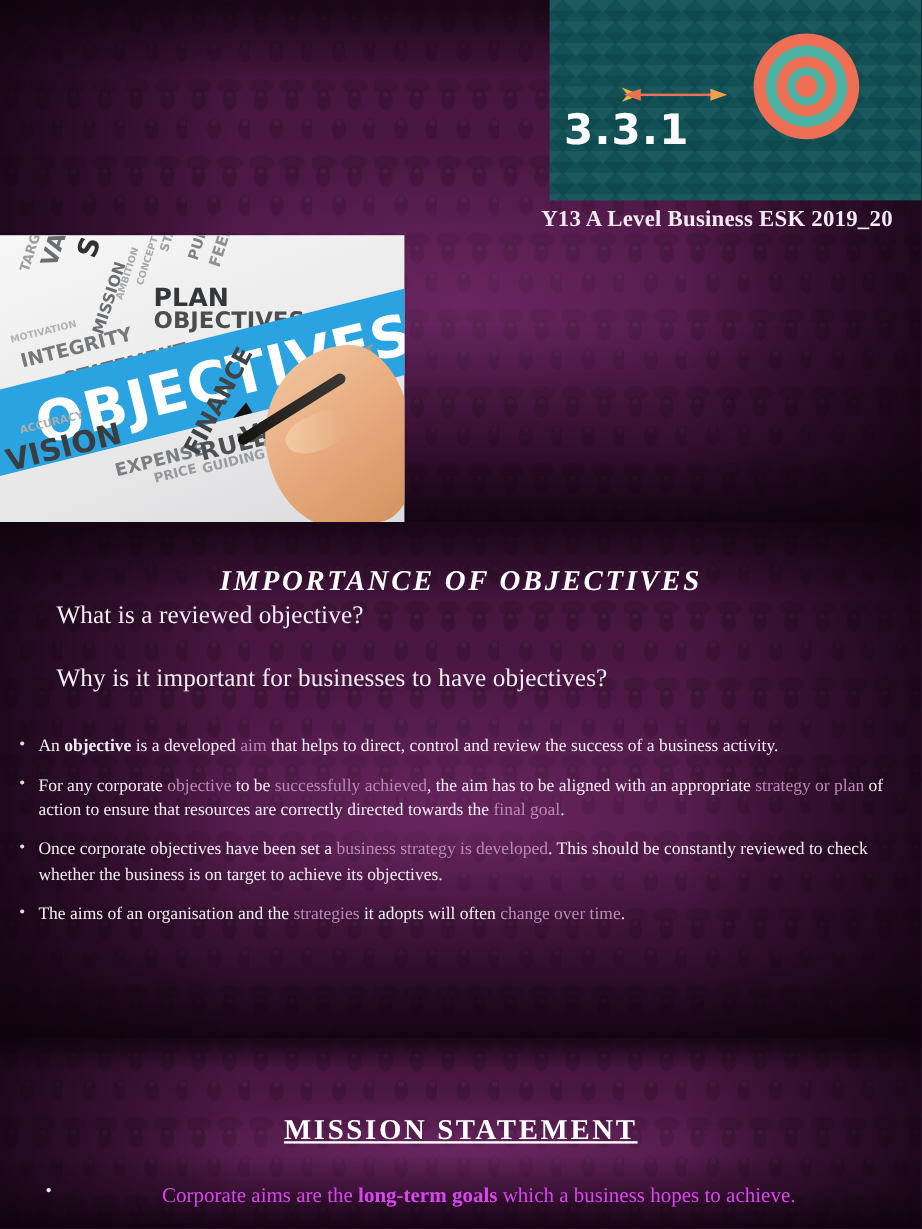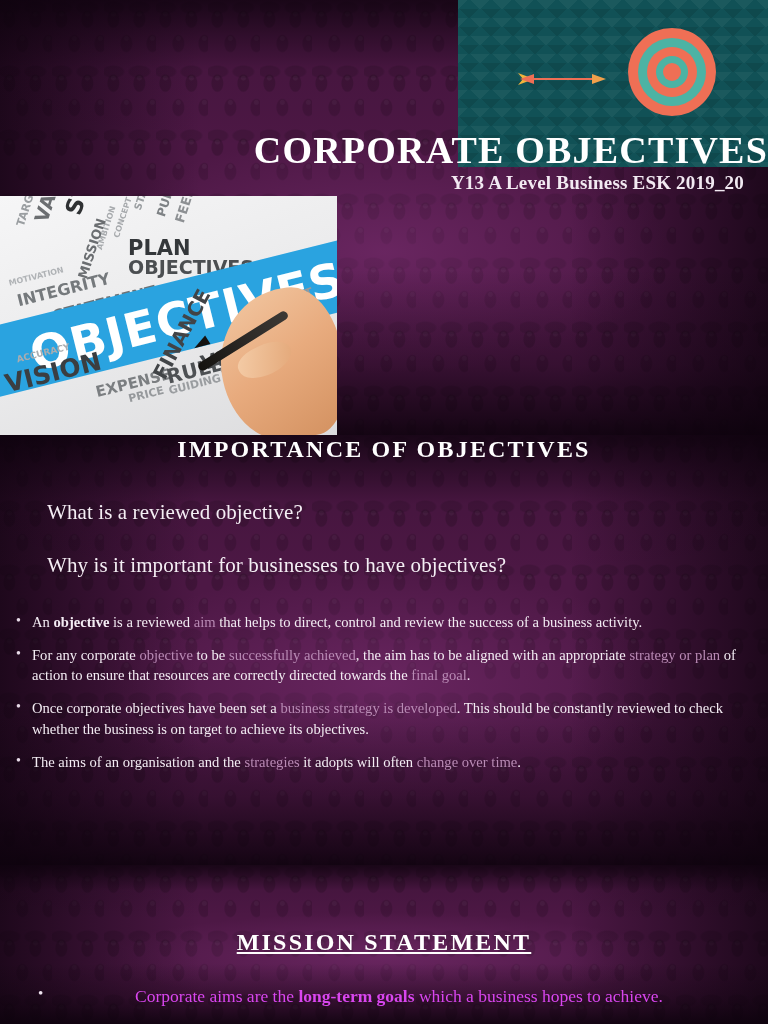--- a/index.html
+++ b/index.html
@@ -123,21 +123,21 @@
     border-top:5px solid transparent;border-bottom:5px solid transparent;
     border-right:16px solid #141210;transform:rotate(-32deg);
   }
 
   
   .sec-head{
     position:absolute;left:0;width:768px;text-align:center;
     font-family:"Liberation Serif", serif;font-weight:700;
     color:#ffffff;letter-spacing:2.2px;
   }
-  #importance-heading{top:436px;font-size:24px;}
+  #importance-heading{top:472px;font-size:24px;font-style:italic;}
   #mission-heading{top:929px;font-size:24px;text-decoration:underline;}
 
   .q{
     position:absolute;font-family:"Liberation Serif", serif;
     font-size:21px;color:#f4eef4;letter-spacing:.1px;
   }
   #q1{left:47px;top:500px;}
   #q2{left:47px;top:553px;}
 
   ul.bullets{
@@ -190,21 +190,21 @@
   </div>
 
   <div class="target">
     <div class="ring" style="width:88px;height:88px;background:#ef6f55;"></div>
     <div class="ring" style="width:68px;height:68px;background:#4cb3a4;"></div>
     <div class="ring" style="width:50px;height:50px;background:#ef6f55;"></div>
     <div class="ring" style="width:32px;height:32px;background:#4cb3a4;"></div>
     <div class="ring" style="width:18px;height:18px;background:#ef6f55;"></div>
   </div>
 
-  <div class="main-title">CORPORATE OBJECTIVES</div>
+  <div class="num">3.3.1</div>
   <div class="subtitle">Y13 A Level Business ESK 2019_20</div>
 
   <div class="wordcloud">
     <div class="wc-w" style="left:60px;top:14px;font-size:23px;color:#2f3133;transform:rotate(-72deg);transform-origin:left top;">STRATEGIC</div>
     <div class="wc-w" style="left:30px;top:22px;font-size:19px;color:#6b6e71;transform:rotate(-72deg);transform-origin:left top;">VALUE</div>
     <div class="wc-w" style="left:14px;top:28px;font-size:11px;color:#9a9ea1;transform:rotate(-72deg);transform-origin:left top;">TARGET</div>
     <div class="wc-w" style="left:132px;top:12px;font-size:10px;color:#9a9ea1;transform:rotate(-72deg);transform-origin:left top;">STANDARD</div>
     <div class="wc-w" style="left:154px;top:18px;font-size:12px;color:#7e8285;transform:rotate(-72deg);transform-origin:left top;">PURPOSE</div>
     <div class="wc-w" style="left:172px;top:24px;font-size:13px;color:#8d9093;transform:rotate(-72deg);transform-origin:left top;">FEEDBACK</div>
     <div class="wc-w" style="left:128px;top:40px;font-size:21px;color:#34373a;">PLAN</div>
@@ -243,21 +243,21 @@
   <div class="damask"></div>
   <div class="vignette"></div>
 </div>
 
 <div class="sec-head" id="importance-heading">IMPORTANCE OF OBJECTIVES</div>
 
 <div class="q" id="q1">What is a reviewed objective?</div>
 <div class="q" id="q2">Why is it important for businesses to have objectives?</div>
 
 <ul class="bullets" id="importance-bullets">
-    <li><span>An </span><span class="b">objective</span><span> is a reviewed </span><span class="dim">aim</span><span> that helps to direct, control and review the success of a business activity.</span></li>
+    <li><span>An </span><span class="b">objective</span><span> is a developed </span><span class="dim">aim</span><span> that helps to direct, control and review the success of a business activity.</span></li>
     <li><span>For any corporate </span><span class="dim">objective</span><span> to be </span><span class="dim">successfully achieved</span><span>, the aim has to be aligned with an appropriate </span><span class="dim">strategy or plan</span><span> of action to ensure that resources are correctly directed towards the </span><span class="dim">final goal</span><span>.</span></li>
     <li><span>Once corporate objectives have been set a </span><span class="dim">business strategy is developed</span><span>. This should be constantly reviewed to check whether the business is on target to achieve its objectives.</span></li>
     <li><span>The aims of an organisation and the </span><span class="dim">strategies</span><span> it adopts will often </span><span class="dim">change over time</span><span>.</span></li>
   </ul>
 
 <div class="slide" id="slide-mission">
   <div class="damask"></div>
   <div class="vignette"></div>
 </div>
 

